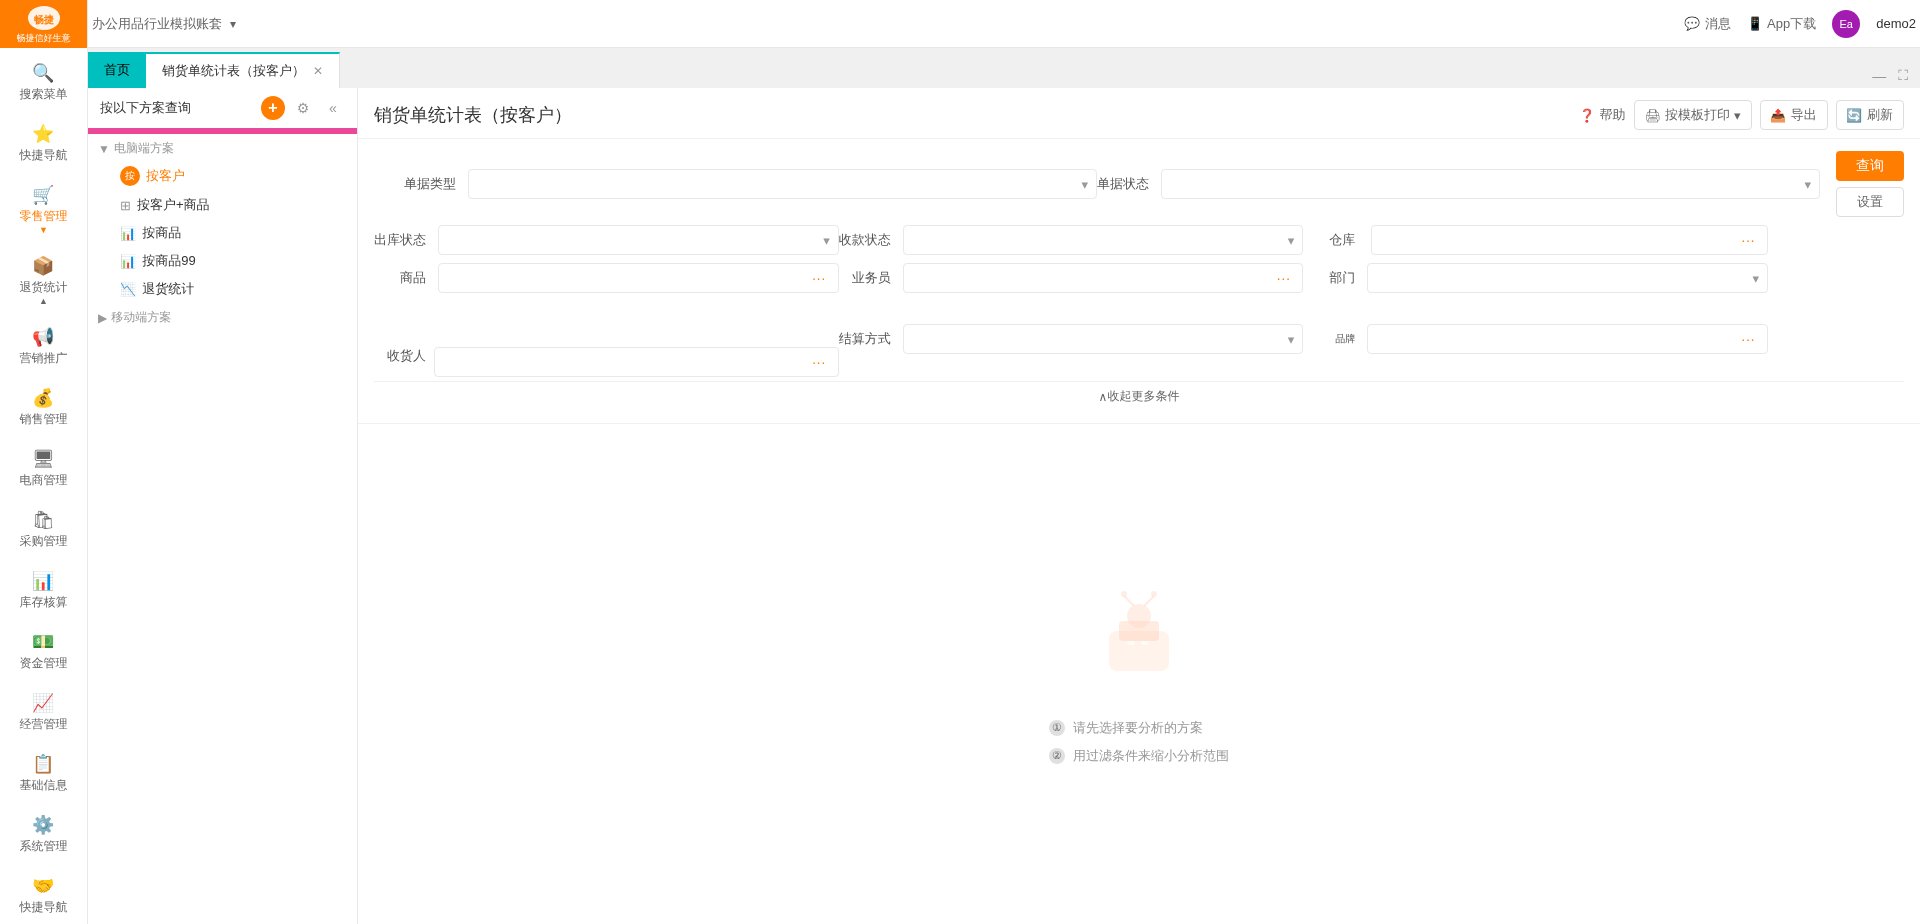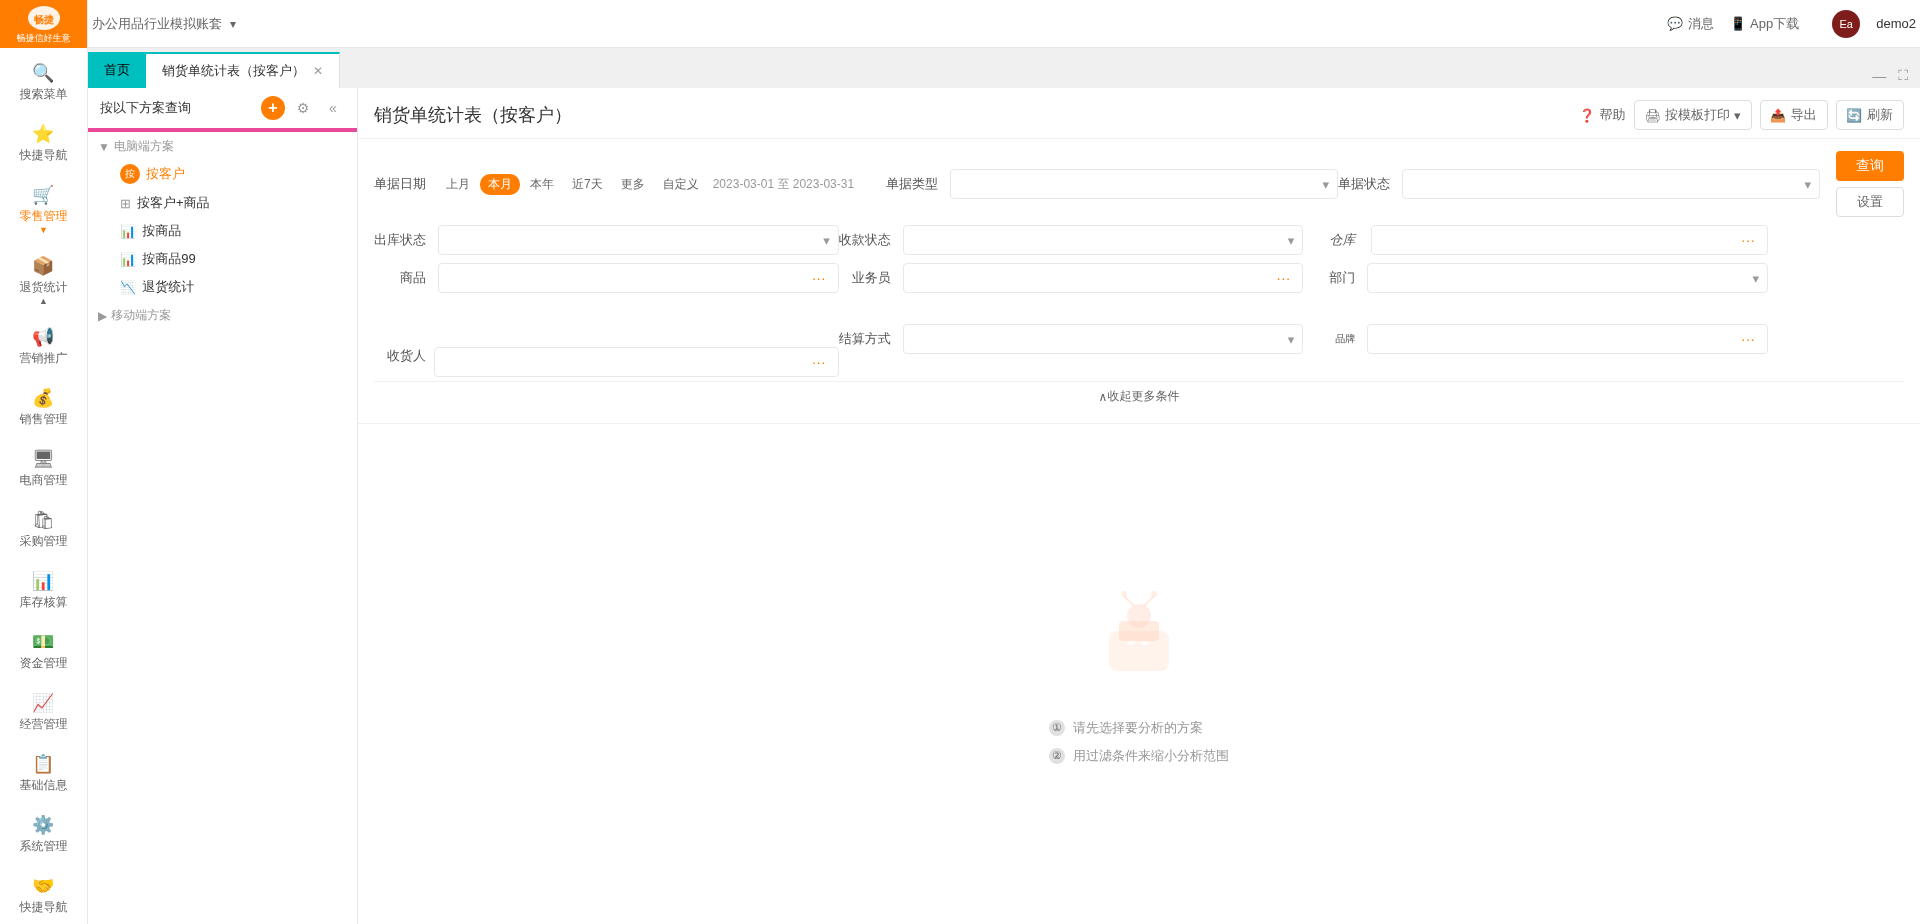--- a/index.html
+++ b/index.html
@@ -18,39 +18,39 @@
     
     .main { flex: 1; display: flex; flex-direction: column; height: 924px; overflow: hidden; }
 
     
     .header { height: 48px; background: #fff; border-bottom: 1px solid #e8e8e8; display: flex; align-items: center; padding: 0 4px; justify-content: space-between; flex-shrink: 0; }
     .header-left { display: flex; align-items: center; gap: 8px; }
     .header-title { font-size: 13px; color: #666; }
     .header-dropdown { font-size: 12px; color: #666; cursor: pointer; }
     .header-right { display: flex; align-items: center; gap: 16px; }
     .header-btn { display: flex; align-items: center; gap: 4px; color: #666; font-size: 13px; cursor: pointer; }
-    .user-avatar { width: 28px; height: 28px; border-radius: 50%; background: #7f1d1d; display: flex; align-items: center; justify-content: center; color: #fff; font-size: 11px; margin-left: 17px; }
+    .user-avatar { width: 28px; height: 28px; border-radius: 50%; background: #a21caf; display: flex; align-items: center; justify-content: center; color: #fff; font-size: 11px; }
 
     
     .tab-bar { height: 40px; background: #f0f0f0; display: flex; align-items: flex-end; padding: 0 0 0 0; flex-shrink: 0; }
     .tab { height: 36px; padding: 0 16px; display: flex; align-items: center; gap: 8px; background: #f0f0f0; color: #666; font-size: 13px; cursor: pointer; border-top: 1px solid #e0e0e0; border-right: 1px solid #e0e0e0; }
     .tab.active { background: #fff; color: #333; border-top: 2px solid #00bfbf; border-bottom: none; }
     .tab-close { color: #999; font-size: 12px; cursor: pointer; }
     .tab-home { background: #00bfbf; color: #000000; border: none; }
 
     
     .tab-right { margin-left: auto; display: flex; align-items: center; padding-right: 8px; gap: 4px; }
     .tab-icon-btn { color: #999; cursor: pointer; font-size: 14px; padding: 4px; }
 
     
     .page-content { flex: 1; display: flex; overflow: hidden; }
 
     
     .left-panel { width: 270px; background: #fff; border-right: 1px solid #e8e8e8; padding: 0; flex-shrink: 0; overflow-y: auto; }
-    .left-panel-header { padding: 8px 12px; display: flex; align-items: center; justify-content: space-between; border-bottom: 4px solid #ec4899; gap: 24px; }
+    .left-panel-header { padding: 8px 12px; display: flex; align-items: center; justify-content: space-between; border-bottom: 6px solid #ec4899; gap: 24px; }
     .left-panel-title { font-size: 13px; color: #333; font-weight: 500; }
     .left-panel-actions { display: flex; align-items: center; gap: 6px; }
     .icon-btn { width: 24px; height: 24px; border-radius: 50%; display: flex; align-items: center; justify-content: center; cursor: pointer; color: #999; font-size: 14px; }
     .tree-sub-item { padding: 5px 12px 5px 36px; display: flex; align-items: center; gap: 6px; cursor: pointer; font-size: 13px; color: #333; }
     .tree-sub-item.active { color: #ff7d00; }
     .tree-sub-item-icon { font-size: 12px; color: #ff7d00; background: #ff7d00; width: 20px; height: 20px; border-radius: 50%; display: flex; align-items: center; justify-content: center; color: #fff; font-size: 10px; }
     .tree-sub-icon { font-size: 13px; color: #999; }
     .tree-section-label { padding: 6px 12px 4px 10px; font-size: 12px; color: #999; display: flex; align-items: center; gap: 4px; }
 
     
@@ -268,32 +268,20 @@
             <span>🔄</span>
             <span>刷新</span>
           </div>
         </div>
       </div>
 
       <div class="filter-area">
 
         <div style="display:flex; align-items:center; gap:0; margin-bottom:8px;">
           <div style="display:flex;align-items:center;gap:8px;flex:1;">
-            <span class="filter-cell-label" style="min-width:56px;text-align:right;color:#555;font-size:13px;">单据日期</span>
-            <div style="display:flex;align-items:center;gap:2px;">
-              <span class="date-btn">上月</span>
-              <span class="date-btn active">本月</span>
-              <span class="date-btn">本年</span>
-              <span class="date-btn">近7天</span>
-              <span class="date-btn">更多</span>
-              <span class="date-btn">自定义</span>
-              <span class="date-range">2023-03-01 至 2023-03-31</span>
-            </div>
-          </div>
-          <div style="display:flex;align-items:center;gap:8px;flex:1;">
             <span class="filter-cell-label" style="min-width:56px;text-align:right;color:#555;font-size:13px;margin-left:30px;">单据类型</span>
             <div class="filter-select" style="flex:1;min-width:200px;">
               <span></span>
               <span style="color:#999;">▾</span>
             </div>
           </div>
           <div style="display:flex;align-items:center;gap:8px;flex:1;">
             <span class="filter-cell-label" style="min-width:56px;text-align:right;color:#555;font-size:13px;">单据状态</span>
             <div class="filter-select" style="flex:1;min-width:200px;">
               <span></span>
@@ -314,21 +302,21 @@
               <span style="color:#999;">▾</span>
             </div>
           </div>
           <div style="display:flex;align-items:center;gap:8px;flex:1;">
             <span class="filter-cell-label" style="min-width:56px;text-align:right;color:#555;font-size:13px;">收款状态</span>
             <div class="filter-select" style="flex:1;min-width:200px;">
               <span></span>
               <span style="color:#999;">▾</span>
             </div>
           </div>
-          <div style="display:flex;align-items:center;gap:12px;flex:1;font-style:italic;">
+          <div style="display:flex;align-items:center;gap:12px;flex:1;">
             <span class="filter-cell-label" style="min-width:56px;text-align:right;color:#555;font-size:13px;">仓库</span>
             <div class="filter-select" style="flex:1;min-width:200px;">
               <span></span>
               <span class="dots-btn">···</span>
             </div>
           </div>
           <div style="width:120px;margin-left:16px;"></div>
         </div>
 
         <div style="display:flex;align-items:center;gap:0;margin-bottom:8px;">

